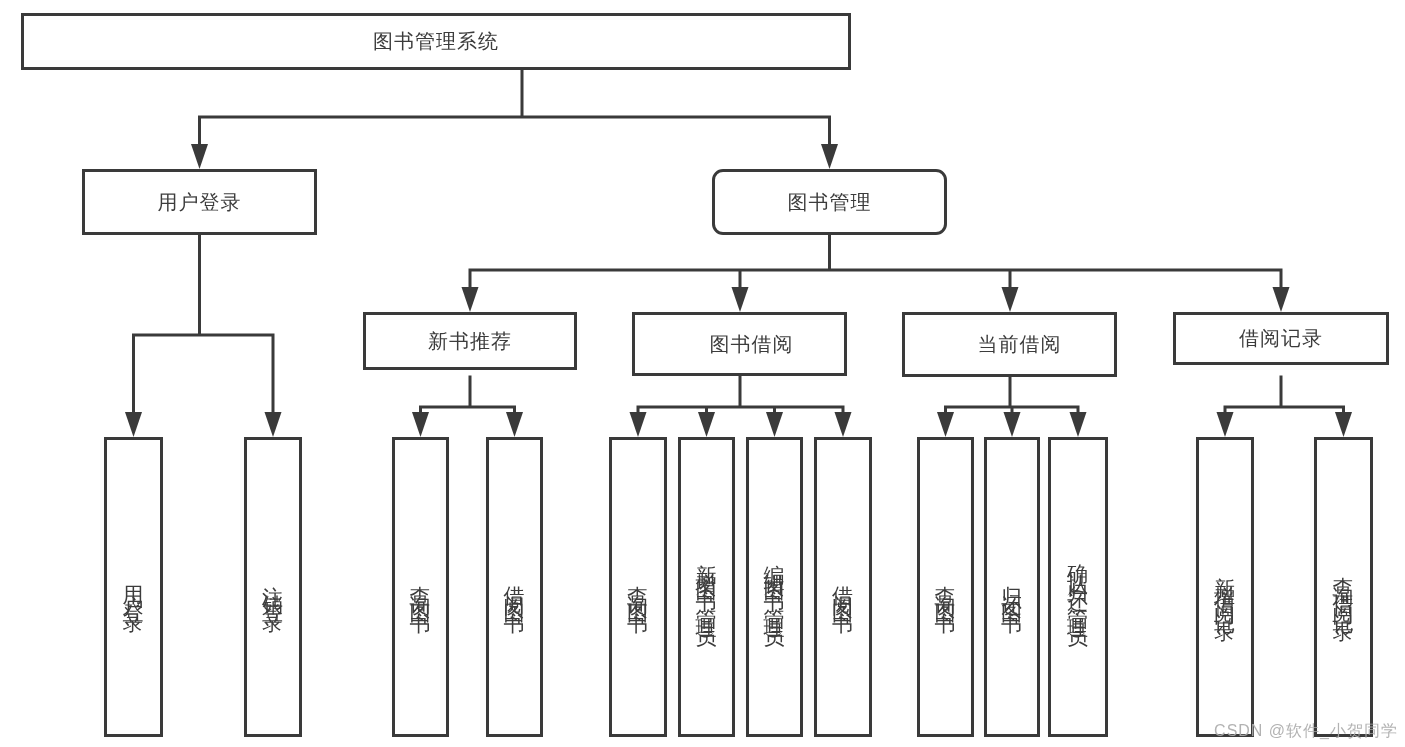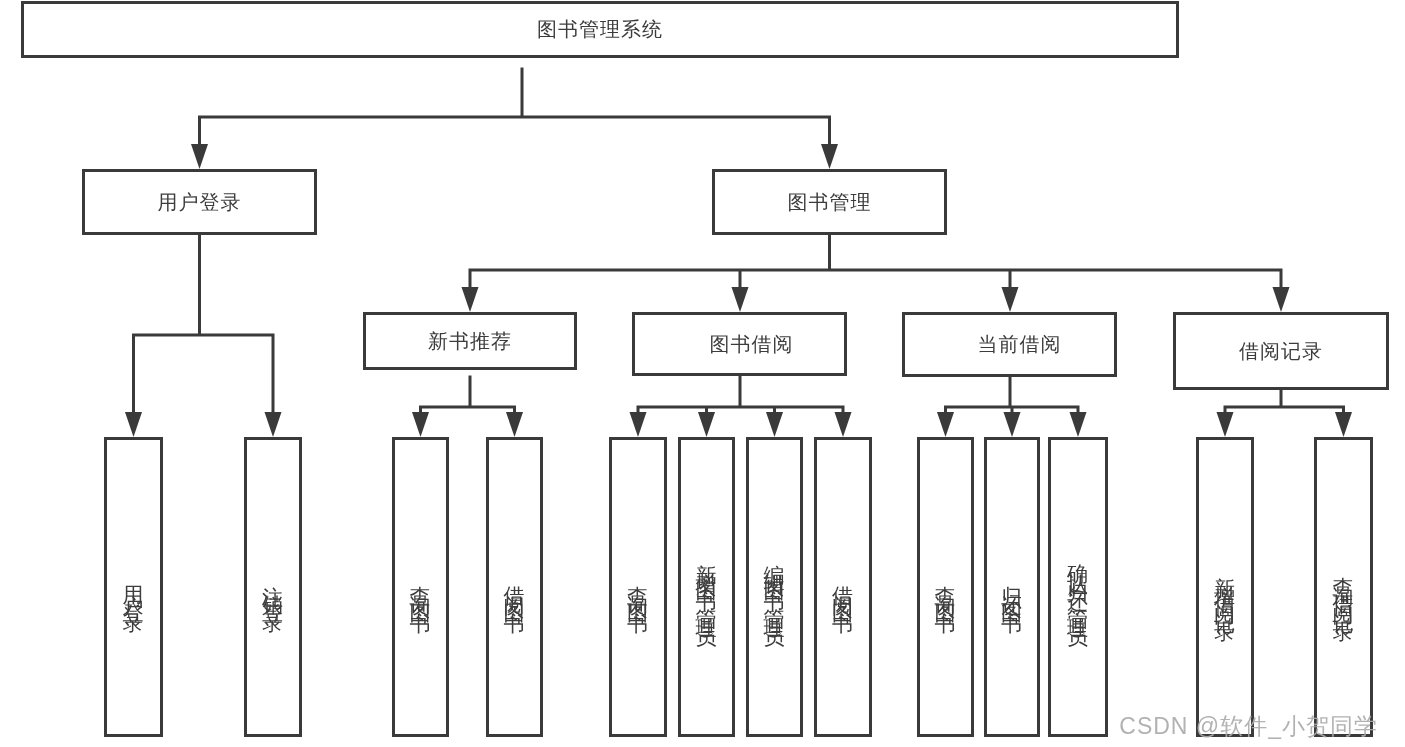--- a/index.html
+++ b/index.html
@@ -33,23 +33,23 @@
   .leaf {
     writing-mode: vertical-rl;
     text-orientation: mixed;
     font-size: 21px;
     letter-spacing: 9px;
     white-space: normal;
     line-height: 1;
   }
   .watermark {
     position: absolute;
-    right: 27px;
+    right: 7px;
     bottom: 5px;
-    font-size: 23px;
+    font-size: 16px;
     color: rgba(171, 171, 171, 0.92);
     letter-spacing: 1px;
     pointer-events: none;
     white-space: nowrap;
   }
 </style>
 </head>
 <body>
 
 <div class="stage">
@@ -87,29 +87,29 @@
       <polygon points="766,412 783,412 774.5,437"></polygon>
       <polygon points="834.5,412 851.5,412 843,437"></polygon>
       <polygon points="937,412 954,412 945.5,437"></polygon>
       <polygon points="1003.5,412 1020.5,412 1012,437"></polygon>
       <polygon points="1069.5,412 1086.5,412 1078,437"></polygon>
       <polygon points="1216.5,412 1233.5,412 1225,437"></polygon>
       <polygon points="1335,412 1352,412 1343.5,437"></polygon>
     </g>
   </svg>
 
-  <div class="box" style="left:21px; top:1px; width:1158px; height:57px;">图书管理系统</div>
+  <div class="box" style="left:21px; top:13px; width:830px; height:57px;">图书管理系统</div>
 
   <div class="box" style="left:82px; top:169px; width:235px; height:66px;">用户登录</div>
-  <div class="box" style="left:712px; top:169px; width:235px; height:66px;">图书管理</div>
+  <div class="box" style="left:712px; top:169px; width:235px; height:66px;border-radius:11px;">图书管理</div>
 
   <div class="box" style="left:363px; top:312px; width:214px; height:58px;">新书推荐</div>
   <div class="box" style="left:632px; top:312px; width:215px; height:64px;padding-left:24px;">图书借阅</div>
   <div class="box" style="left:902px; top:312px; width:215px; height:65px;padding-left:20px;">当前借阅</div>
-  <div class="box" style="left:1173px; top:312px; width:216px; height:78px;">借阅记录</div>
+  <div class="box" style="left:1173px; top:312px; width:216px; height:53px;">借阅记录</div>
 
   <div class="box leaf" style="left:104px; top:437px; width:59px; height:300px;">用户登录</div>
   <div class="box leaf" style="left:244px; top:437px; width:58px; height:300px;">注销登录</div>
   <div class="box leaf" style="left:392px; top:437px; width:57px; height:300px;">查询图书</div>
   <div class="box leaf" style="left:486px; top:437px; width:57px; height:300px;">借阅图书</div>
   <div class="box leaf" style="left:609px; top:437px; width:58px; height:300px;">查询图书</div>
   <div class="box leaf" style="left:678px; top:437px; width:57px; height:300px;">新增图书（管理员）</div>
   <div class="box leaf" style="left:746px; top:437px; width:57px; height:300px;">编辑图书（管理员）</div>
   <div class="box leaf" style="left:814px; top:437px; width:58px; height:300px;">借阅图书</div>
   <div class="box leaf" style="left:917px; top:437px; width:57px; height:300px;">查询图书</div>

